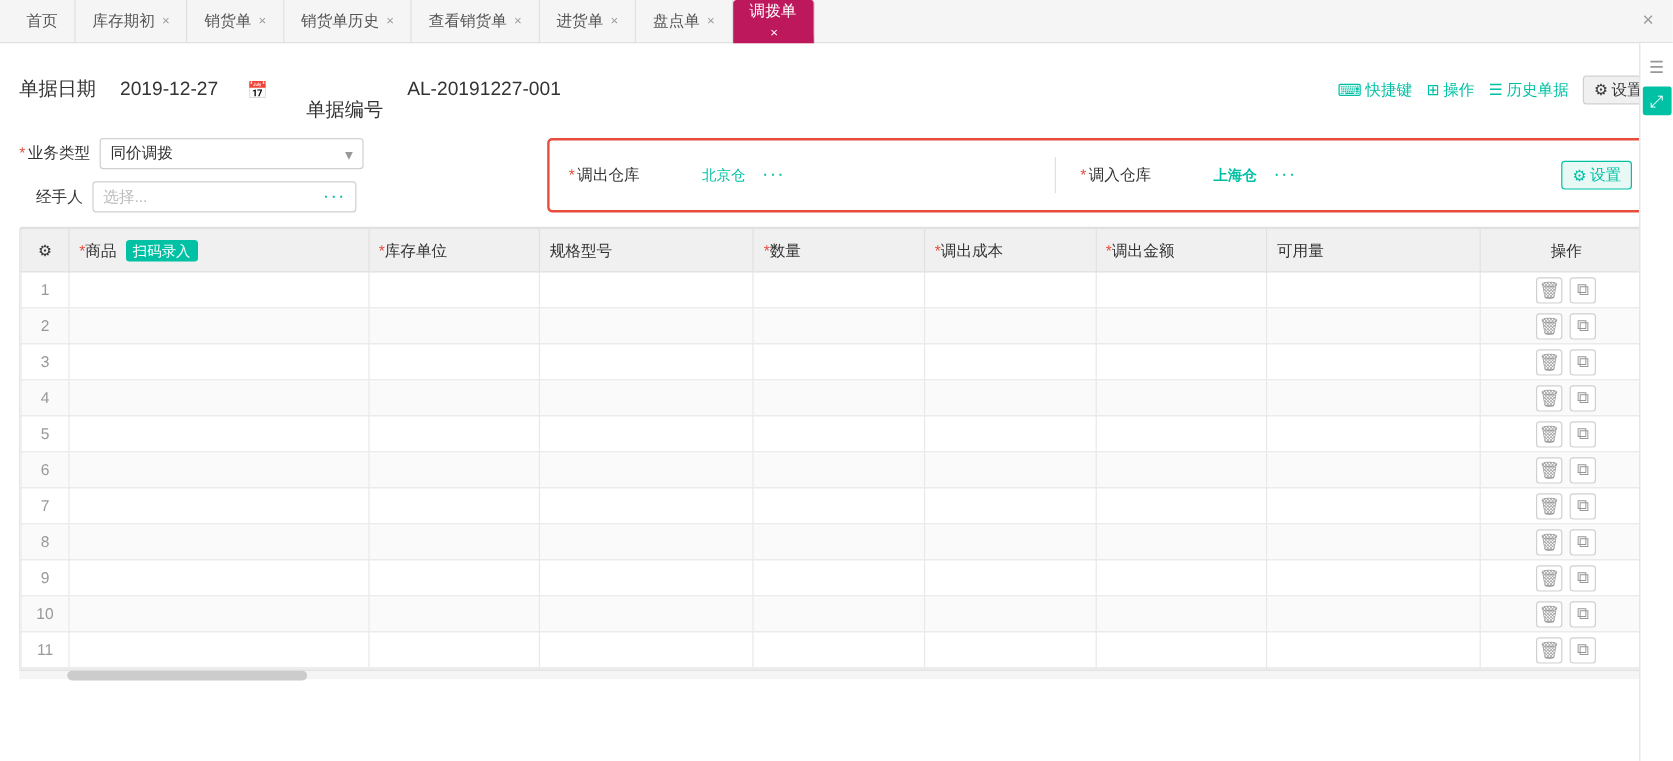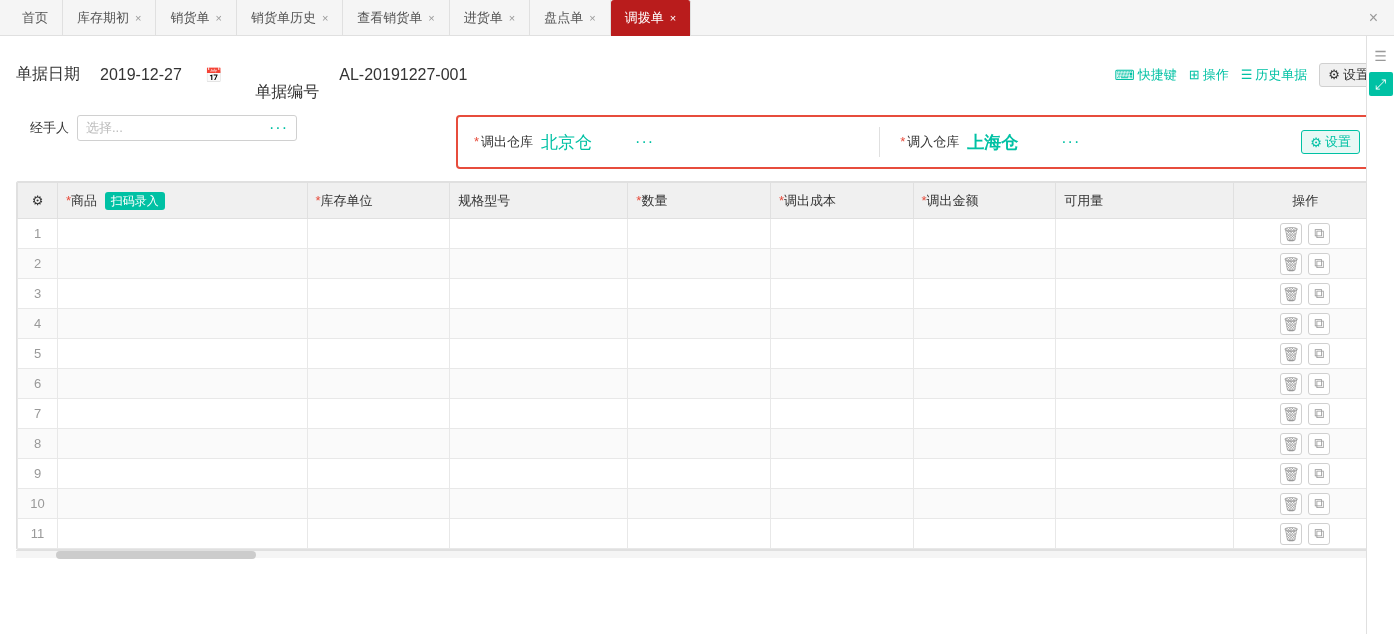--- a/index.html
+++ b/index.html
@@ -140,22 +140,23 @@
       padding: 3px 8px;
       width: 220px;
       background: #fff;
       cursor: pointer;
       justify-content: space-between;
     }
     .select-field .chevron { color: #999; }
 
     .text-field {
       color: #333;
-      font-size: 17px;
+      font-size: 12px;
       min-width: 80px;
+      text-align: right;
     }
     .dots-btn {
       color: #00c1a4;
       cursor: pointer;
       font-size: 16px;
       margin-left: 6px;
       letter-spacing: 1px;
     }
     .warehouse-group {
       display: flex;
@@ -342,21 +343,21 @@
       <span class="close-btn">×</span>
     </div>
     <div class="tab">
       <span>进货单</span>
       <span class="close-btn">×</span>
     </div>
     <div class="tab">
       <span>盘点单</span>
       <span class="close-btn">×</span>
     </div>
-    <div class="tab active" style="background:#b91c1c; color:#fff; border-radius: 3px 3px 0 0;">
+    <div class="tab active" style="background:#be185d; color:#fff; border-radius: 3px 3px 0 0; flex-direction: column;">
       <span style="color:#fff;">调拨单</span>
       <span class="close-btn" style="color:#fff;">×</span>
     </div>
     <div class="tab-close-all">×</div>
   </div>
 
   <div class="main-content">
 
     <div class="header-row">
       <span class="field-label">单据日期</span>
@@ -382,20 +383,29 @@
           <span>⚙</span>
           <span>设置</span>
         </button>
       </div>
     </div>
 
     <div class="form-section">
 
       <div class="form-left">
 
+        <div class="field-group">
+          <span class="label">
+            <span class="required-star">*</span><span>业务类型</span>
+          </span>
+          <div class="select-field">
+            <span>同价调拨</span>
+            <span class="chevron">▾</span>
+          </div>
+        </div>
 
         <div class="field-group" style="padding-left: 14px;">
           <span class="label">
             <span>经手人</span>
           </span>
           <div class="select-field" style="color:#bbb;">
             <span style="color:#bbb;">选择...</span>
             <span class="dots-btn">···</span>
           </div>
         </div>

